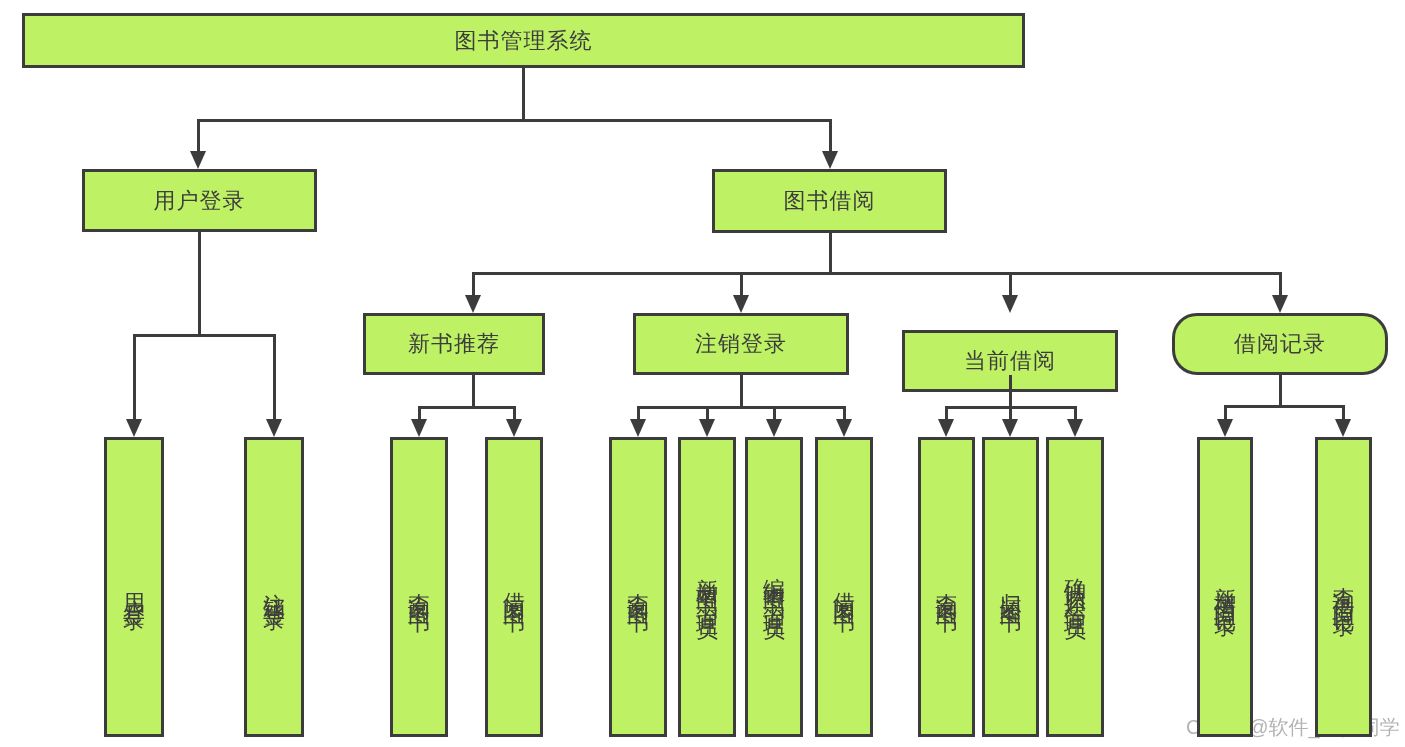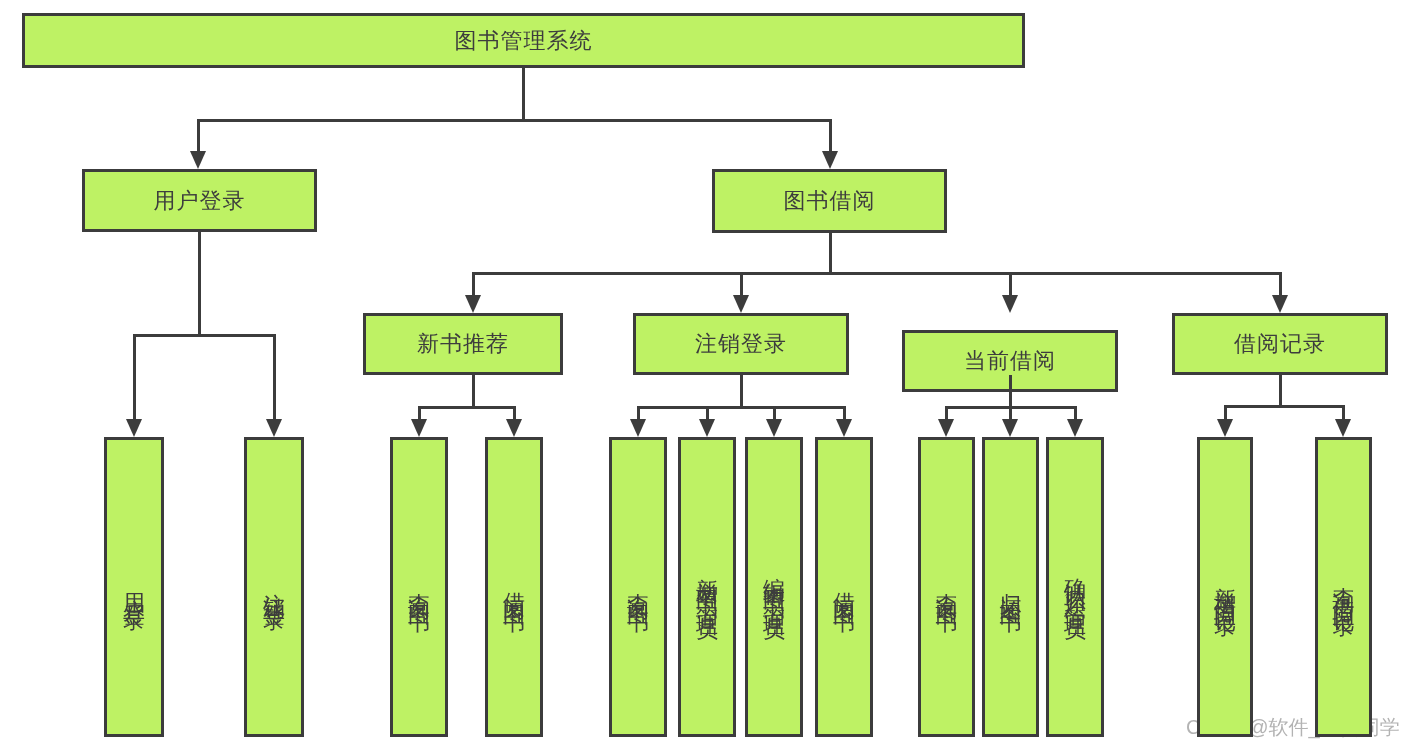--- a/index.html
+++ b/index.html
@@ -56,30 +56,30 @@
   <div class="watermark">CSDN @软件_小贺同学</div>
 <div class="node horiz" style="left: 22px; top: 13px; width: 1003px; height: 55px;">
       <span class="lbl">图书管理系统</span>
     </div>
     <div class="node horiz" style="left: 82px; top: 169px; width: 235px; height: 63px;">
       <span class="lbl">用户登录</span>
     </div>
     <div class="node horiz" style="left: 712px; top: 169px; width: 235px; height: 64px;">
       <span class="lbl">图书借阅</span>
     </div>
-    <div class="node horiz" style="left: 363px; top: 313px; width: 200px; height: 62px;">
+    <div class="node horiz" style="left: 363px; top: 313px; width: 182px; height: 62px;">
       <span class="lbl">新书推荐</span>
     </div>
     <div class="node horiz" style="left: 633px; top: 313px; width: 216px; height: 62px;">
       <span class="lbl">注销登录</span>
     </div>
     <div class="node horiz" style="left: 902px; top: 330px; width: 216px; height: 62px;">
       <span class="lbl">当前借阅</span>
     </div>
-    <div class="node horiz" style="left: 1172px; top: 313px; width: 216px; height: 62px;">
+    <div class="node horiz" style="left: 1172px; top: 313px; width: 216px; height: 62px; border-radius: 25px;">
       <span class="lbl">借阅记录</span>
     </div>
     <div class="node vert" style="left: 104px; top: 437px; width: 60px; height: 300px;">
       <span class="lbl">用户登录</span>
     </div>
     <div class="node vert" style="left: 244px; top: 437px; width: 60px; height: 300px;">
       <span class="lbl">注销登录</span>
     </div>
     <div class="node vert" style="left: 390px; top: 437px; width: 58px; height: 300px;">
       <span class="lbl">查询图书</span>

